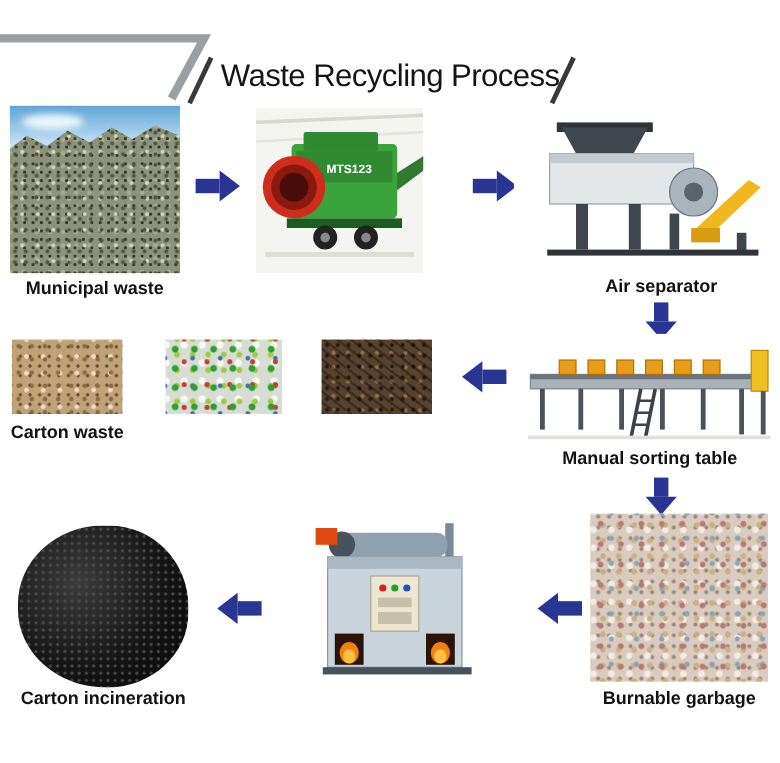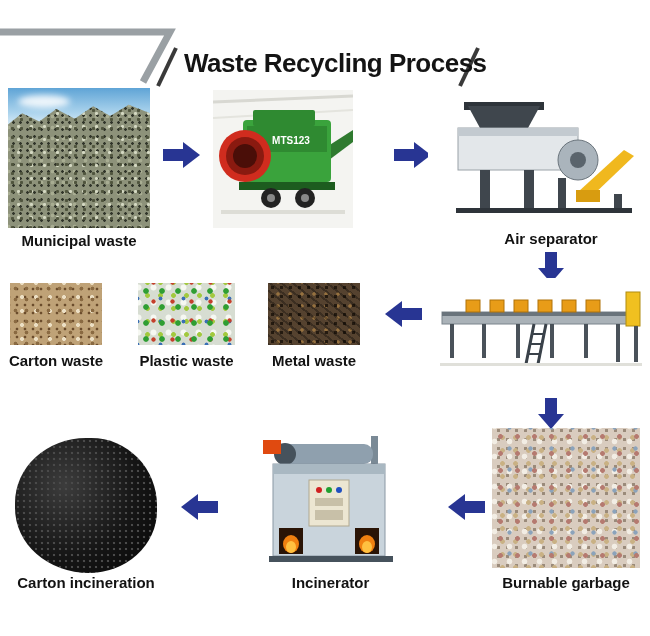--- a/index.html
+++ b/index.html
@@ -5,21 +5,21 @@
   *{margin:0;padding:0;box-sizing:border-box}
   html,body{background:#fff}
   .stage{
     position:relative;width:650px;height:636px;background:#fff;overflow:hidden;
     font-family:"Liberation Sans",sans-serif;
     --arw:#283593;
   }
   .abs{position:absolute}
   .title{
     position:absolute;left:184px;top:48px;width:284px;
-    font-size:26px;font-weight:bold;color:#141414;text-align:right;
+    font-size:26px;font-weight:normal;color:#141414;text-align:left;
     letter-spacing:-0.5px;white-space:nowrap;
   }
   .label{
     position:absolute;font-weight:bold;font-size:15px;color:#121212;
     text-align:center;white-space:nowrap;
   }
   .photo{position:absolute;overflow:hidden}
   .photo svg{display:block;width:100%;height:100%}
 
   
@@ -182,24 +182,22 @@
 
   <div class="arrow ad" style="left:538px;top:252px">
     <span class="shaft"></span>
       <span class="head"></span>
   </div>
 
   <div class="photo tex-carton" style="left:10px;top:283px;width:92px;height:62px"></div>
   <div class="label" style="left:-4px;top:352px;width:120px">Carton waste</div>
 
   <div class="photo tex-plastic" style="left:138px;top:283px;width:97px;height:62px"></div>
-  <div class="label" style="left:124px;top:352px;width:125px">Plastic waste</div>
 
   <div class="photo tex-metal" style="left:268px;top:283px;width:92px;height:62px"></div>
-  <div class="label" style="left:254px;top:352px;width:120px">Metal waste</div>
 
   <div class="arrow al" style="left:385px;top:301px">
     <span class="shaft"></span>
       <span class="head"></span>
   </div>
 
   <div class="photo" style="left:438px;top:278px;width:207px;height:92px">
     <svg viewBox="0 0 207 92">
       <rect width="207" height="92" fill="#ffffff"></rect>
       <rect x="4" y="34" width="186" height="12" fill="#aab2b8" stroke="#7a848c"></rect>
@@ -227,20 +225,21 @@
         <line x1="108" y1="46" x2="100" y2="86"></line>
       </g>
       <g stroke="#3a424a" stroke-width="2">
         <line x1="94" y1="56" x2="106" y2="56"></line>
         <line x1="92" y1="66" x2="104" y2="66"></line>
         <line x1="90" y1="76" x2="102" y2="76"></line>
       </g>
       <rect x="2" y="85" width="202" height="3" fill="#e0e0da"></rect>
     </svg>
   </div>
+  <div class="label" style="left:438px;top:374px;width:207px">Manual sorting table</div>
 
   <div class="arrow ad" style="left:538px;top:398px">
     <span class="shaft"></span>
       <span class="head"></span>
   </div>
 
   <div class="photo tex-burnable" style="left:492px;top:428px;width:148px;height:140px"></div>
   <div class="label" style="left:478px;top:574px;width:176px">Burnable garbage</div>
 
   <div class="arrow al" style="left:448px;top:494px">
@@ -266,21 +265,20 @@
       <rect x="72" y="78" width="28" height="10" fill="#c8c0a8"></rect>
       <rect x="36" y="96" width="24" height="26" fill="#2a1406"></rect>
       <ellipse cx="48" cy="112" rx="8" ry="9" fill="#f08010"></ellipse>
       <ellipse cx="48" cy="115" rx="5" ry="6" fill="#ffc040"></ellipse>
       <rect x="112" y="96" width="24" height="26" fill="#2a1406"></rect>
       <ellipse cx="124" cy="112" rx="8" ry="9" fill="#f08010"></ellipse>
       <ellipse cx="124" cy="115" rx="5" ry="6" fill="#ffc040"></ellipse>
       <rect x="26" y="124" width="124" height="6" fill="#46525c"></rect>
     </svg>
   </div>
-  <div class="label" style="left:243px;top:574px;width:175px">Incinerator</div>
 
   <div class="arrow al" style="left:181px;top:494px">
     <span class="shaft"></span>
       <span class="head"></span>
   </div>
 
   <div class="photo photo-ash" style="left:15px;top:438px;width:142px;height:135px">
     <div class="ash"></div>
   </div>
   <div class="label" style="left:1px;top:574px;width:170px">Carton incineration</div>

